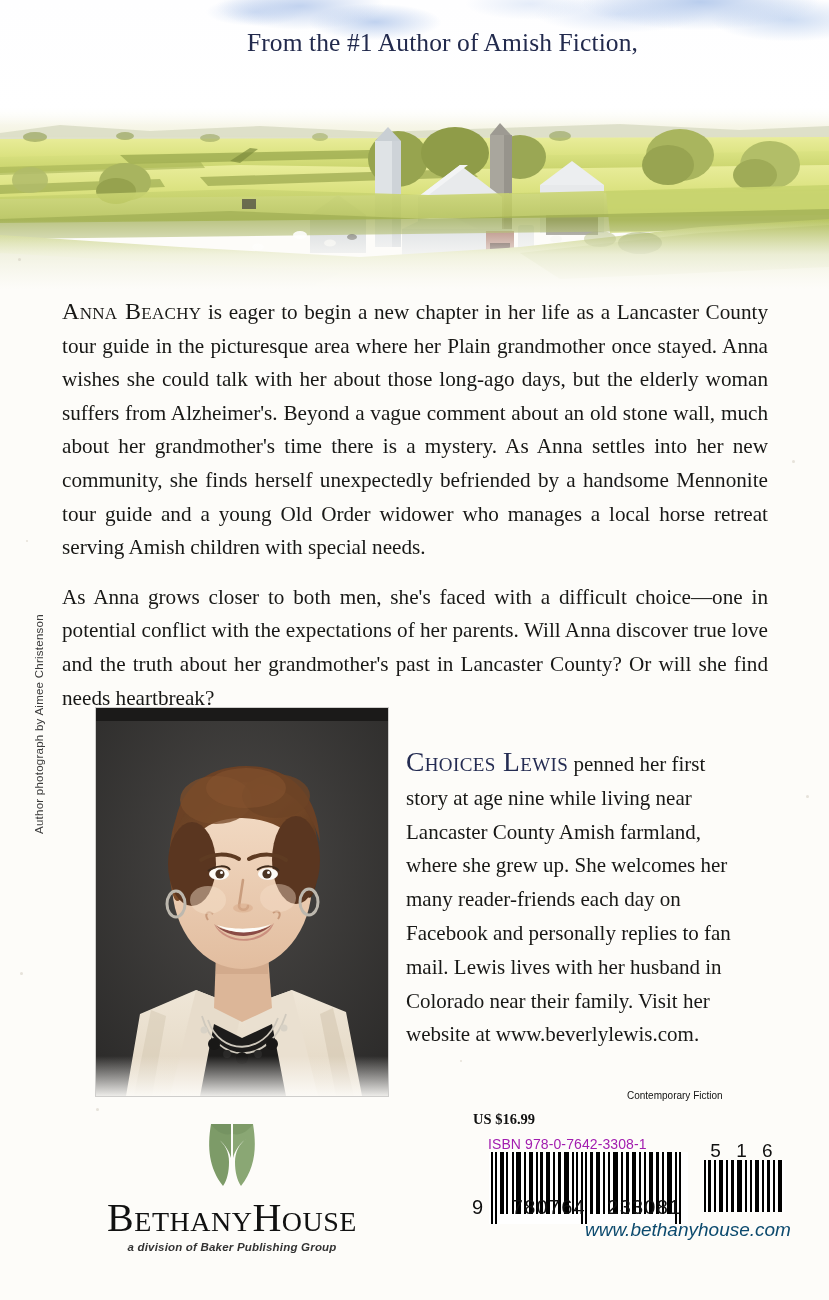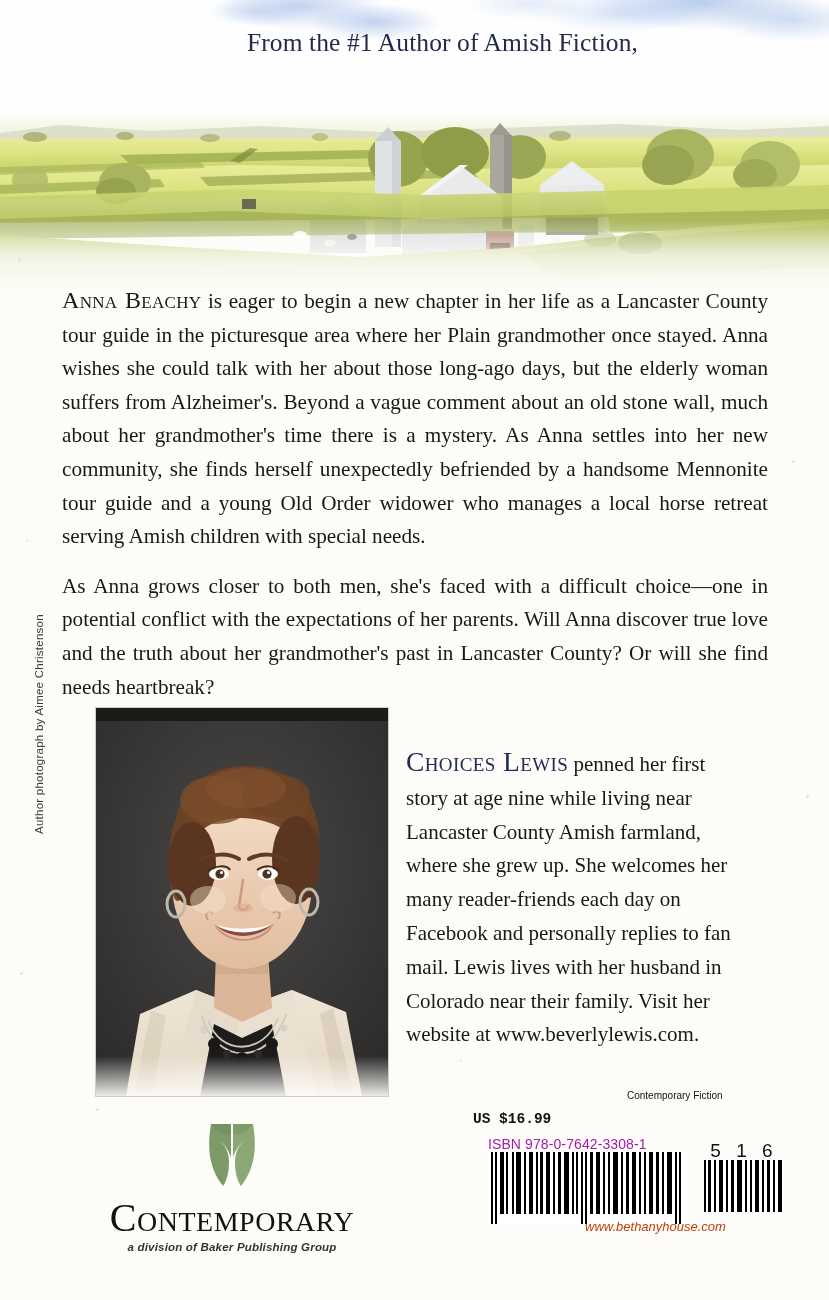--- a/index.html
+++ b/index.html
@@ -74,21 +74,21 @@
   
   .blurb {
     position: absolute;
     left: 62px; top: 283px;
     width: 706px;
     font-size: 21.2px;
     line-height: 33.6px;
     text-align: justify;
     color: #181816;
   }
-  .blurb p { margin: 1px 0 16px 0; }
+  .blurb p { margin: 12px 0 16px 0; }
   .blurb p:last-child { margin-bottom: 0; }
   .smallcaps {
     font-variant: small-caps;
     font-size: 24px;
     letter-spacing: .3px;
   }
 
   
   .author-photo {
     position: absolute;
@@ -159,21 +159,21 @@
     color: #333;
     letter-spacing: .2px;
     margin-top: 1px;
     font-weight: bold;
   }
 
   
   .price {
     position: absolute;
     left: 473px; top: 1111px;
-    font-family: Liberation Mono, monospace;
+    font-family: Liberation Serif, serif;
     font-weight: bold;
     font-size: 14.5px;
     color: #111;
   }
   .category {
     position: absolute;
     left: 627px; top: 1090px;
     font-family: "Liberation Sans", sans-serif;
     font-size: 10px;
     color: #111;
@@ -216,22 +216,22 @@
     font-family: "Liberation Sans", sans-serif;
     font-size: 20px;
     color: #111;
     letter-spacing: 1.2px;
   }
   .publisher-url {
     position: absolute;
     left: 585px; top: 1219px;
     font-family: "Liberation Sans", sans-serif;
     font-style: italic;
-    font-size: 13px;
-    color: #c2410c;
+    font-size: 19px;
+    color: #0c4a6e;
   }
 
   
   .speckle { position: absolute; background: #cfcabb; border-radius: 50%; opacity:.5; }
 </style>
 </head>
 <body>
 
 <div class="page">
 
@@ -450,21 +450,21 @@
     <span class="name">Choices Lewis</span><span> penned her first story at age nine while living near Lancaster County Amish farmland, where she grew up. She welcomes her many reader-friends each day on Facebook and personally replies to fan mail. Lewis lives with her husband in Colorado near their family. Visit her website at www.beverlylewis.com.</span>
   </div>
 
   <div class="publisher">
     <svg class="logo-mark" width="58" height="74" viewBox="0 0 58 74">
       <path d="M8 6 C4 30 6 50 20 68 C24 62 26 54 26 44 C26 34 22 26 14 20 C20 24 26 32 28 40 L28 6 Z" fill="#7d9b68"></path>
       <path d="M50 6 C54 30 52 50 38 68 C34 62 32 54 32 44 C32 34 36 26 44 20 C38 24 32 32 30 40 L30 6 Z" fill="#8aa774"></path>
       <path d="M8 6 L28 6 L28 16 C20 18 12 12 8 6 Z" fill="#6f8d5c" opacity=".55"></path>
       <path d="M50 6 L30 6 L30 16 C38 18 46 12 50 6 Z" fill="#6f8d5c" opacity=".45"></path>
     </svg>
-    <div class="publisher-name">Contemporary</div>
+    <div class="publisher-name">BethanyHouse</div>
     <div class="publisher-tag">a division of Baker Publishing Group</div>
   </div>
 
   <div class="price">US $16.99</div>
   <div class="category">Contemporary Fiction</div>
   <div class="isbn-text">ISBN 978-0-7642-3308-1</div>
 
   <div class="barcode-main">
     <svg width="199" height="72" viewBox="0 0 199 72">
       <rect x="0" y="0" width="199" height="72" fill="#ffffff"></rect>
@@ -523,20 +523,27 @@
         <rect x="47" y="0" width="2" height="52"></rect>
           <rect x="52" y="0" width="4" height="52"></rect>
         <rect x="59" y="0" width="2" height="52"></rect>
           <rect x="64" y="0" width="3" height="52"></rect>
         <rect x="70" y="0" width="2" height="52"></rect>
           <rect x="75" y="0" width="4" height="52"></rect>
       </g>
     </svg>
   </div>
 
+  <div class="bc-digits">
+    <span>9</span>
+    <span style="display:inline-block;width:14px"></span>
+    <span>780764</span>
+    <span style="display:inline-block;width:8px"></span>
+    <span>233081</span>
+  </div>
 
   <div class="publisher-url">www.bethanyhouse.com</div>
 
   <div class="speckle" style="left:18px;top:258px;width:3px;height:3px"></div>
   <div class="speckle" style="left:792px;top:460px;width:3px;height:3px"></div>
   <div class="speckle" style="left:26px;top:540px;width:2px;height:2px"></div>
   <div class="speckle" style="left:806px;top:795px;width:3px;height:3px"></div>
   <div class="speckle" style="left:20px;top:972px;width:3px;height:3px"></div>
   <div class="speckle" style="left:96px;top:1108px;width:3px;height:3px"></div>
   <div class="speckle" style="left:460px;top:1060px;width:2px;height:2px"></div>

